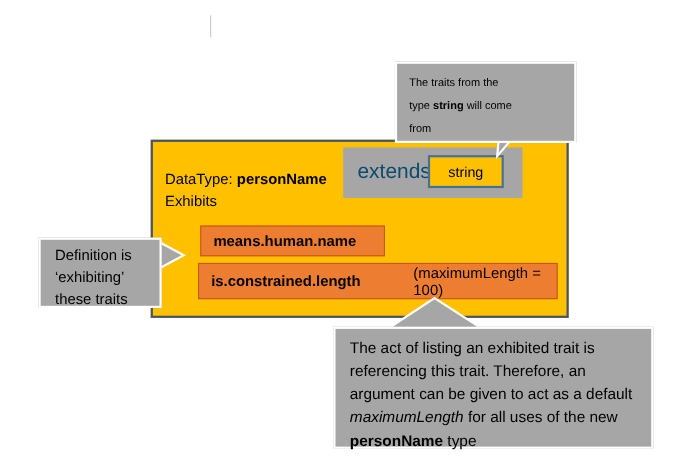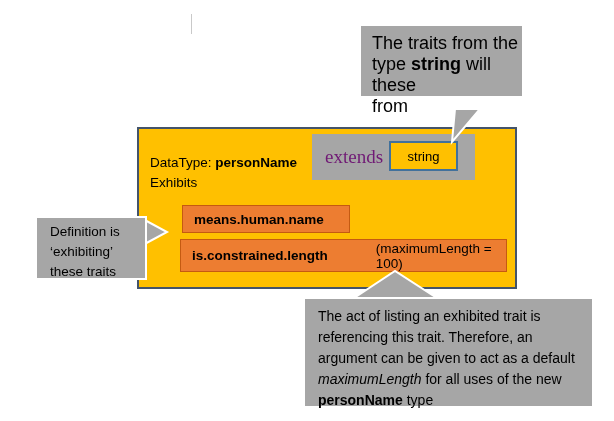--- a/index.html
+++ b/index.html
@@ -13,40 +13,40 @@
   }
   .main-title{position:absolute;left:11px;top:24px;font-size:13.5px;line-height:20px;}
   .main-title b{font-weight:bold;}
   .exhibits{position:absolute;left:11px;top:44px;font-size:13.5px;line-height:20px;text-align:right;}
   .extends-box{
     position:absolute;left:173px;top:5px;width:163px;height:46px;
     background:#A6A6A6;box-sizing:border-box;
   }
   .extends-label{
     position:absolute;left:13px;top:50%;transform:translateY(-50%);
-    color:#701a75;font-size:19px;font-family:Liberation Serif, serif;
+    color:#0c4a6e;font-size:19px;
   }
   .string-box{
     position:absolute;left:77px;top:7px;width:69px;height:30px;
     background:#FFC000;border:2px solid #41719C;box-sizing:border-box;
     display:flex;align-items:center;justify-content:center;font-size:13px;color:#000;
   }
   .trait-box{
     position:absolute;background:#ED7D31;border:1px solid #C55A11;box-sizing:border-box;
     display:flex;align-items:center;padding-left:11px;font-size:13.5px;color:#000;
   }
   .trait-0{left:43px;top:76px;width:168px;height:28px;}
   .trait-1{left:41px;top:110px;width:327px;height:33px;gap:48px;}
   .trait-box b{font-weight:bold;}
   .callout{
     position:absolute;background:#A6A6A6;border:2px solid #ffffff;
     box-sizing:border-box;z-index:3;color:#000;
   }
-  .callout-top{left:359px;top:24px;width:165px;height:74px;padding:7px 0 0 11px;
-    font-size:18px;line-height:21px;}
+  .callout-top{left:359px;top:56px;width:165px;height:74px;padding:7px 0 0 11px;
+    font-size:10px;line-height:21px;}
   .callout-left{left:35px;top:216px;width:112px;height:64px;padding:4px 0 0 13px;
     font-size:13.5px;line-height:20px;}
   .callout-bottom{left:303px;top:297px;width:291px;height:111px;padding:7px 0 0 13px;
     font-size:14px;line-height:21px;}
   .tail{position:absolute;z-index:2;}
   .tail polygon{fill:#A6A6A6;stroke:#ffffff;stroke-width:2;}
   .stray-mark{position:absolute;left:191px;top:14px;width:1px;height:20px;background:#c9c9c9;z-index:0;}
 </style>
 </head>
 <body>
@@ -79,19 +79,19 @@
   <svg class="tail" style="left:443px;top:103px;" width="45" height="45" viewBox="0 0 45 45">
     <polygon points="12,6 37,6 9,39"></polygon>
   </svg>
   <svg class="tail" style="left:135px;top:210px;" width="44" height="44" viewBox="0 0 44 44">
     <polygon points="6,8 32,22 6,36"></polygon>
   </svg>
   <svg class="tail" style="left:340px;top:263px;" width="110" height="45" viewBox="0 0 110 45">
     <polygon points="8,39 55,8 103,39"></polygon>
   </svg>
 
-  <div class="callout callout-top"><span>The traits from the</span><br><span>type </span><span style="font-weight: bold;">string</span><span> will these</span><br><span>from</span></div>
+  <div class="callout callout-top"><span>The traits from the</span><br><span>type </span><span style="font-weight: bold;">string</span><span> will come</span><br><span>from</span></div>
 
   <div class="callout callout-bottom"><span>The act of listing an exhibited trait is</span><br><span>referencing this trait. Therefore, an</span><br><span>argument can be given to act as a default</span><br><span style="font-style: italic;">maximumLength</span><span> for all uses of the new</span><br><span style="font-weight: bold;">personName</span><span> type</span></div>
 
   <div class="callout callout-left"><span>Definition is</span><br><span>‘exhibiting’</span><br><span>these traits</span></div>
 
 </div>
 
 </body></html>

